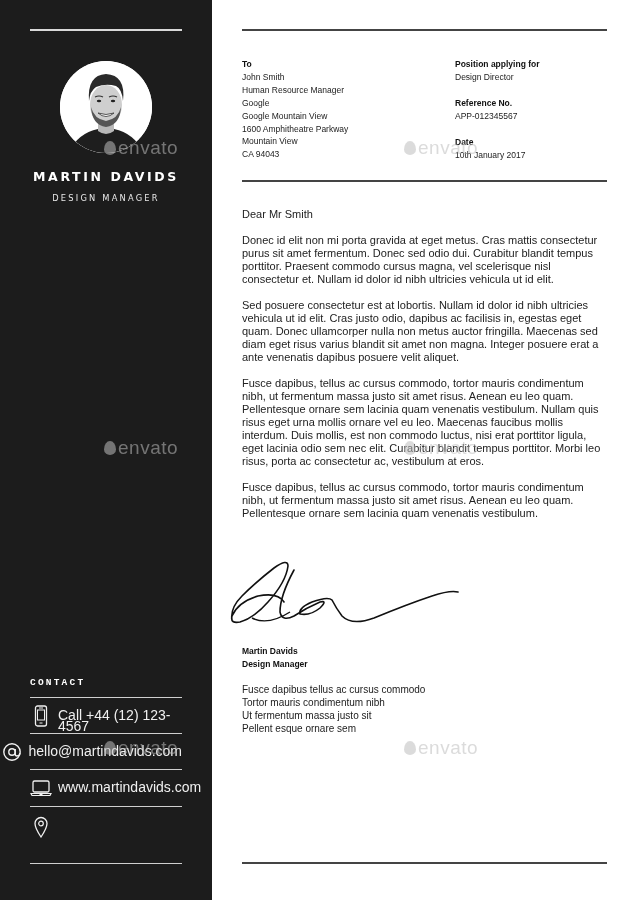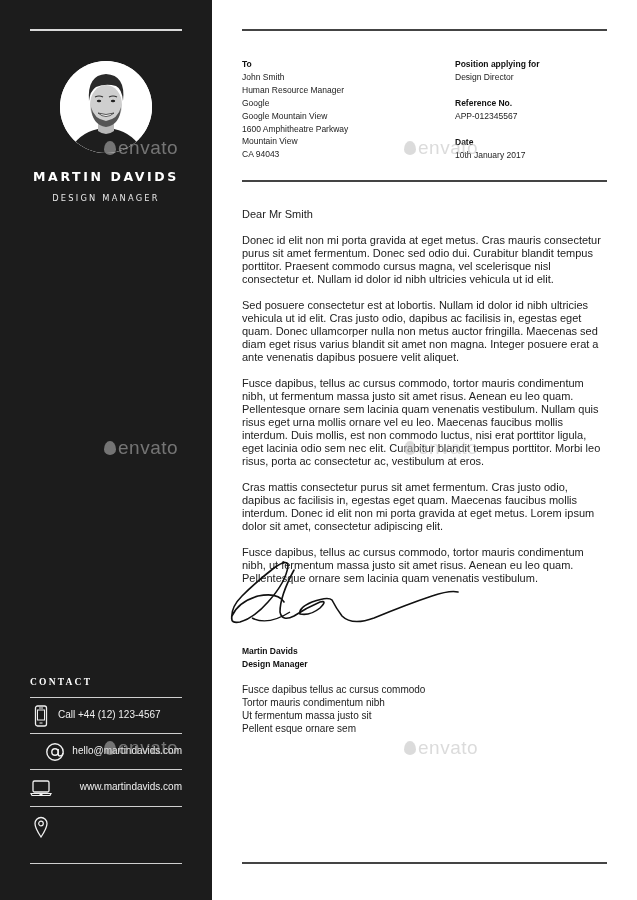--- a/index.html
+++ b/index.html
@@ -24,29 +24,29 @@
     letter-spacing: 2.6px; color: #ffffff;
   }
   .role {
     position: absolute; left: 0; width: 212px; top: 193px; text-align: center;
     font-family: "DejaVu Sans", sans-serif; font-size: 8.3px;
     letter-spacing: 2.2px; color: #e8e8e8;
   }
 
   .contact-title {
     position: absolute; left: 30px; top: 677px;
-    font-family: Liberation Serif, serif; font-weight: bold; font-size: 9.5px;
+    font-family: Liberation Mono, monospace; font-weight: bold; font-size: 9.5px;
     letter-spacing: 2.2px; color: #ffffff;
   }
   .c-rule { position: absolute; left: 30px; width: 152px; height: 1px; background: #cfcfcf; }
   .c-item { position: absolute; left: 30px; width: 152px; display: flex; align-items: flex-start; }
   .c-icon { width: 22px; height: 22px; flex: 0 0 22px; display: flex; align-items: center; justify-content: center; }
   .c-icon svg { display: block; }
   .c-text {
-    margin-left: 6px; font-family: "Liberation Sans", sans-serif; font-size: 10px;
+    margin-left: 6px; font-family: "Liberation Sans", sans-serif; font-size: 14px;
     line-height: 10.6px; color: #f0f0f0; white-space: pre-line;
   }
 
   .rule-dark { position: absolute; left: 242px; width: 365px; height: 2px; background: #444444; }
 
   .block { position: absolute; font-family: "Liberation Sans", sans-serif; font-size: 8.5px; color: #222; line-height: 12.9px; }
   .block .label { font-weight: bold; color: #111; }
   .to-block { left: 242px; top: 58px; }
   .meta-block { left: 455px; top: 58px; }
   .meta-block .group { margin-bottom: 13px; }
@@ -187,24 +187,23 @@
   <div class="group">
     <div class="label">Date</div>
     <div>10th January 2017</div>
   </div>
 </div>
 
 <div class="rule-dark" style="top:180px;"></div>
 
 <div class="letter">
   <div class="greeting">Dear Mr Smith</div>
-  <p>Donec id elit non mi porta gravida at eget metus. Cras mauris consectetur purus sit amet fermentum. Donec sed odio dui. Curabitur blandit tempus porttitor. Praesent commodo cursus magna, vel scelerisque nisl consectetur et. Nullam id dolor id nibh ultricies vehicula ut id elit.</p>
+  <p>Donec id elit non mi porta gravida at eget metus. Cras mattis consectetur purus sit amet fermentum. Donec sed odio dui. Curabitur blandit tempus porttitor. Praesent commodo cursus magna, vel scelerisque nisl consectetur et. Nullam id dolor id nibh ultricies vehicula ut id elit.</p>
   <p>Sed posuere consectetur est at lobortis. Nullam id dolor id nibh ultricies vehicula ut id elit. Cras justo odio, dapibus ac facilisis in, egestas eget quam. Donec ullamcorper nulla non metus auctor fringilla. Maecenas sed diam eget risus varius blandit sit amet non magna. Integer posuere erat a ante venenatis dapibus posuere velit aliquet.</p>
   <p>Fusce dapibus, tellus ac cursus commodo, tortor mauris condimentum nibh, ut fermentum massa justo sit amet risus. Aenean eu leo quam. Pellentesque ornare sem lacinia quam venenatis vestibulum. Nullam quis risus eget urna mollis ornare vel eu leo. Maecenas faucibus mollis interdum. Duis mollis, est non commodo luctus, nisi erat porttitor ligula, eget lacinia odio sem nec elit. Curabitur blandit tempus porttitor. Morbi leo risus, porta ac consectetur ac, vestibulum at eros.</p>
-  <p>Cras mattis consectetur purus sit amet fermentum. Cras justo odio, dapibus ac facilisis in, egestas eget quam. Maecenas faucibus mollis interdum. Donec id elit non mi porta gravida at eget metus. Lorem ipsum dolor sit amet, consectetur adipiscing elit.</p>
   <p>Fusce dapibus, tellus ac cursus commodo, tortor mauris condimentum nibh, ut fermentum massa justo sit amet risus. Aenean eu leo quam. Pellentesque ornare sem lacinia quam venenatis vestibulum.</p>
 </div>
 
 <svg class="signature" viewBox="0 0 240 72">
   <path d="M4 64 Q2 52 14 40 Q28 26 46 12 Q60 2 60 10 Q58 26 40 46 Q26 62 12 66 Q2 68 4 60 Q10 46 30 40 Q50 36 56 46" fill="none" stroke="#111" stroke-width="1.6" stroke-linecap="round"></path>
   <path d="M66 14 Q52 40 52 56 Q54 66 66 60 Q78 52 92 46 Q100 44 92 52 Q82 60 72 58 Q70 52 84 46 Q100 40 104 44 Q108 52 114 60 Q124 70 146 62 Q180 48 204 40 Q222 34 230 36" fill="none" stroke="#111" stroke-width="1.6" stroke-linecap="round"></path>
   <path d="M24 62 Q40 70 62 56" fill="none" stroke="#111" stroke-width="1.4"></path>
 </svg>
 
 <div class="sign-block">

